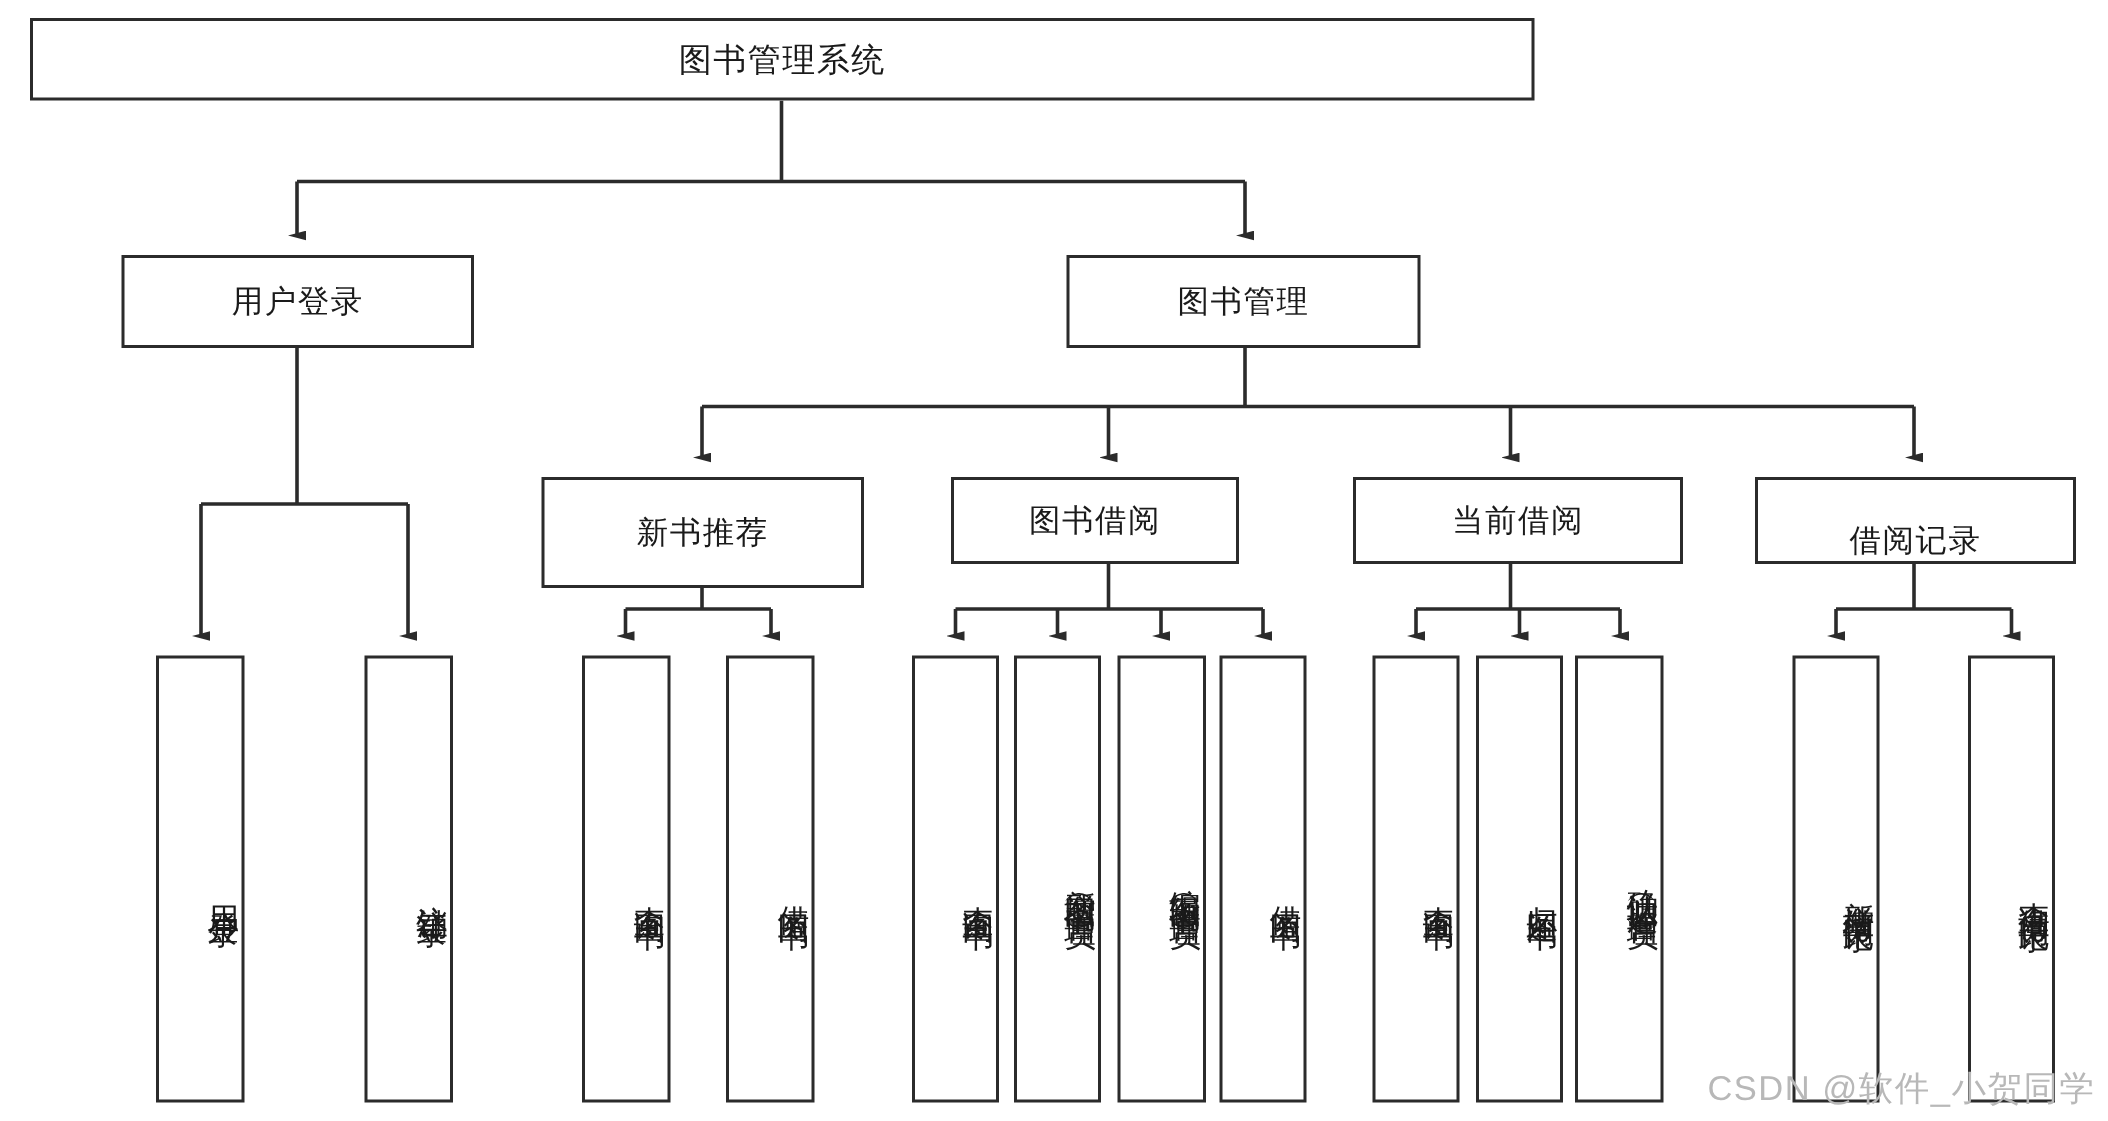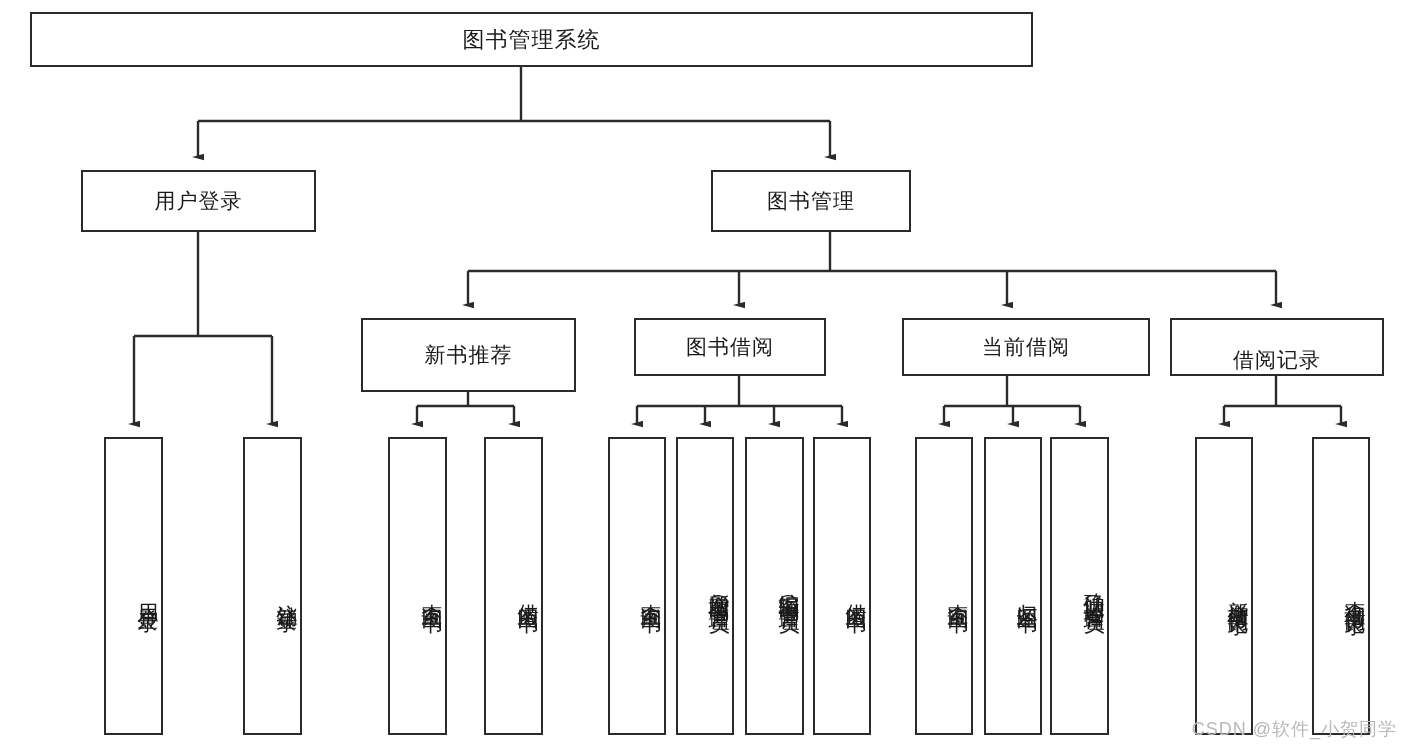--- a/index.html
+++ b/index.html
@@ -42,21 +42,21 @@
   .node.vert.tall{padding-top:6px;}
   .vtext{
     writing-mode:vertical-rl;
     text-orientation:upright;
     white-space:pre-wrap;
     display:block;
   }
   .watermark{
     position:absolute;
     right:8px;bottom:6px;
-    font-size:18px;
+    font-size:23px;
     color:#b8b8b8;
     letter-spacing:1px;
     white-space:nowrap;
     font-family:"Liberation Sans","DejaVu Sans",sans-serif;
   }
 </style>
 </head>
 <body>
 
 <div id="diagram">
@@ -104,38 +104,38 @@
       <path d="M 1013 406 L 1013 424" marker-end="url(#arrow)"></path>
       <path d="M 1080 406 L 1080 424" marker-end="url(#arrow)"></path>
 
       <path d="M 1276 376 L 1276 406"></path>
       <path d="M 1224 406 L 1341 406"></path>
       <path d="M 1224 406 L 1224 424" marker-end="url(#arrow)"></path>
       <path d="M 1341 406 L 1341 424" marker-end="url(#arrow)"></path>
     </g>
   </svg>
 
-  <div class="node root h-label" style="left:20px;top:12px;width:1003px;height:55px;margin-left:10px;">
+  <div class="node root h-label" style="left:20px;top:12px;width:1003px;height:55px;">
     <span>图书管理系统</span>
   </div>
 
   <div class="node h-label" style="left:81px;top:170px;width:235px;height:62px;">
     <span>用户登录</span>
   </div>
-  <div class="node h-label" style="left:711px;top:170px;width:200px;height:62px;">
+  <div class="node h-label" style="left:711px;top:170px;width:236px;height:62px;">
     <span>图书管理</span>
   </div>
 
   <div class="node h-label" style="left:361px;top:318px;width:215px;height:74px;">
     <span>新书推荐</span>
   </div>
   <div class="node h-label" style="left:634px;top:318px;width:192px;height:58px;">
     <span>图书借阅</span>
   </div>
-  <div class="node h-label" style="left:902px;top:318px;width:248px;height:58px;">
+  <div class="node h-label" style="left:902px;top:318px;width:220px;height:58px;">
     <span>当前借阅</span>
   </div>
   <div class="node h-label" style="left:1170px;top:318px;width:214px;height:58px;align-items:flex-end;">
     <span>借阅记录</span>
   </div>
 
   <div class="node vert" style="left:104px;top:437px;width:59px;height:298px;">
     <span class="vtext">用户登录</span>
   </div>
   <div class="node vert" style="left:243px;top:437px;width:59px;height:298px;">

